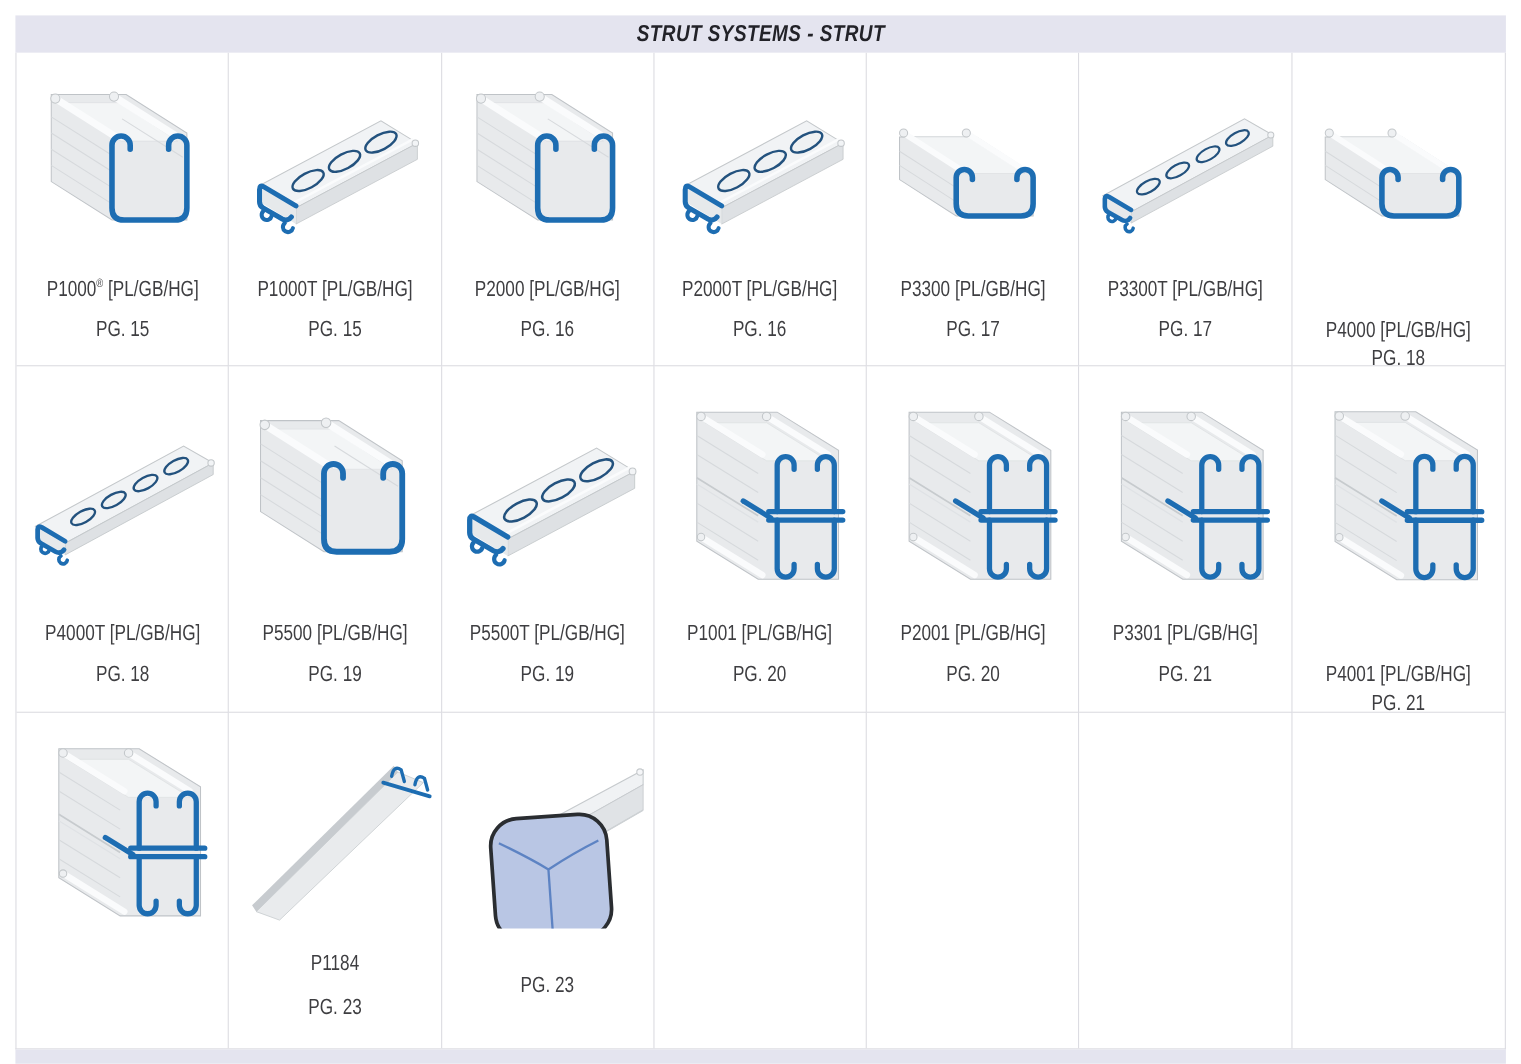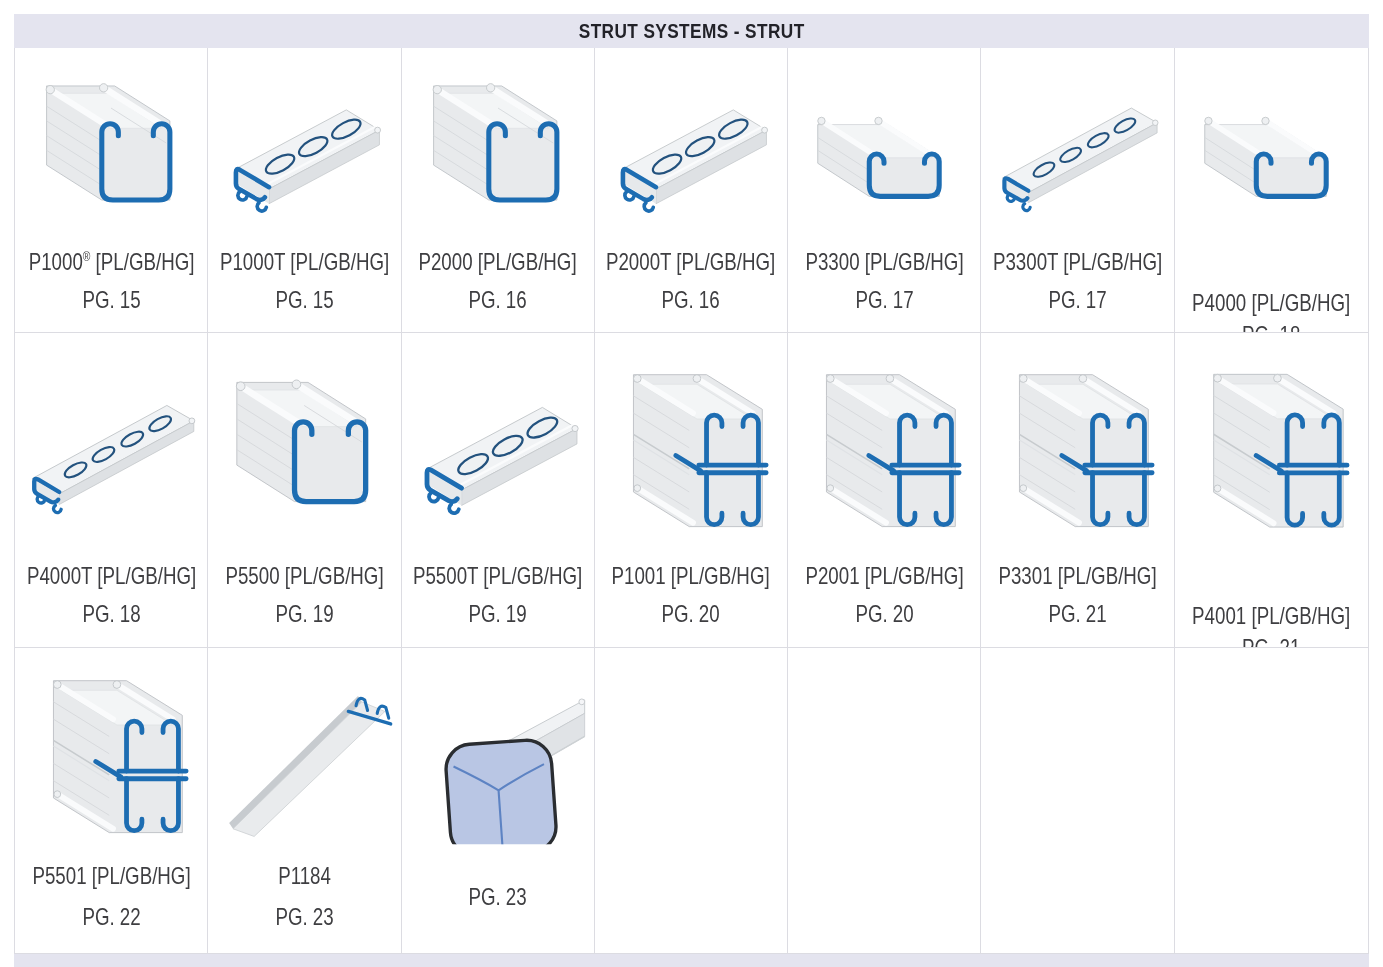--- a/index.html
+++ b/index.html
@@ -16,21 +16,21 @@
     font-family:"Liberation Sans", sans-serif;
     color:var(--ink);
   }
   .page{width:1383px;height:967px;padding:14px 14px 0 14px;}
   .band{
     background:var(--band);
     width:100%;
   }
   .band.top{
     height:34px;
-    display:flex;align-items:center;justify-content:center;
+    display:flex;align-items:center;justify-content:center;font-style:italic;
   }
   .band.bottom{height:14px;}
   .title{
     font-size:21px;font-weight:bold;color:var(--title);
     display:inline-block;transform:scaleX(0.82);white-space:nowrap;
     letter-spacing:0.5px;
   }
   .grid{
     display:grid;
     grid-template-columns:repeat(7,1fr);
@@ -56,21 +56,21 @@
   .r3 .art{height:200px;}
   .art svg{width:184px;height:184px;}
   .r2 .art svg{width:202px;height:202px;}
   .r3 .art svg{width:196px;height:196px;}
   .meta{
     flex:1;display:flex;flex-direction:column;
     justify-content:space-evenly;align-items:center;
     padding:2px 6px 10px 6px;
   }
   .label,.page-ref{
-    font-size:24px;line-height:1.32;color:var(--ink);
+    font-size:20px;line-height:1.32;color:var(--ink);
     text-align:center;width:100%;
   }
   .label{max-width:186px;}
   .cond{
     display:block;transform:scaleX(0.78);
     width:128.2%;margin-left:-14.1%;
     text-align:center;
   }
   sup{font-size:0.55em;vertical-align:super;line-height:0;}
   .defs{position:absolute;width:0;height:0;overflow:hidden;}
@@ -420,28 +420,20 @@
             <span class="cond">PG. 21</span>
           </div>
         </div>
       </div>
       <div class="cell r3">
         <div class="art">
           <svg viewBox="0 0 200 200" aria-hidden="true">
             <use href="#sym-double"></use>
           </svg>
         </div>
-        <div class="meta">
-          <div class="label">
-            <span class="cond">P5501 [PL/GB/HG]</span>
-          </div>
-          <div class="page-ref">
-            <span class="cond">PG. 22</span>
-          </div>
-        </div>
       </div>
       <div class="cell r3">
         <div class="art">
           <svg viewBox="0 0 200 200" aria-hidden="true">
             <use href="#sym-angle"></use>
           </svg>
         </div>
         <div class="meta">
           <div class="label">
             <span class="cond">P1184</span>

